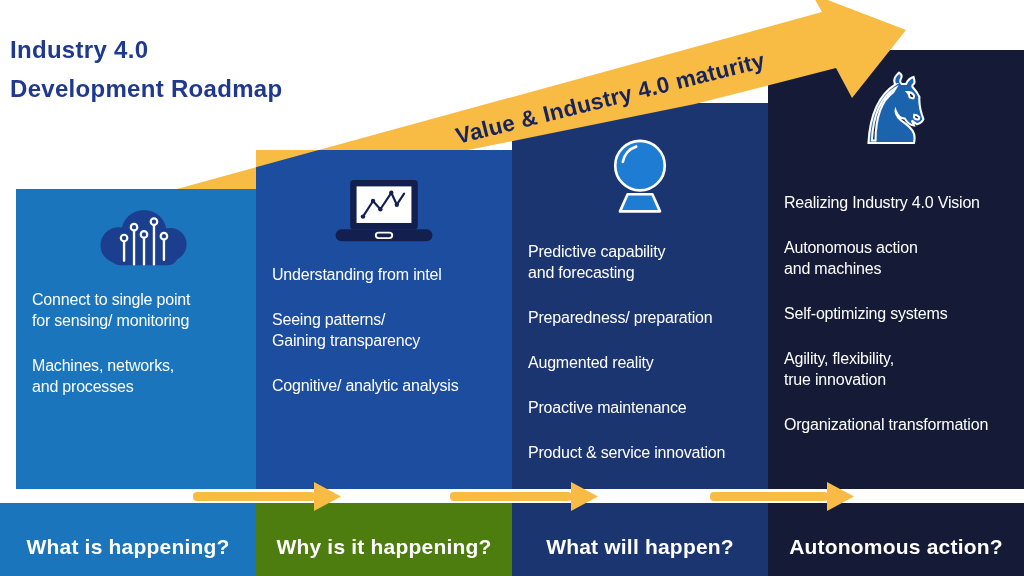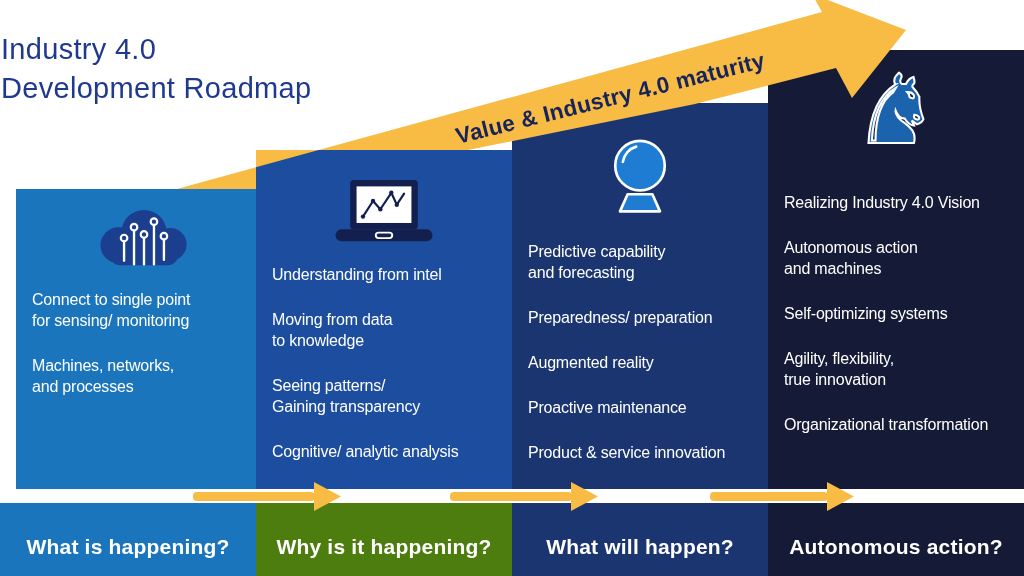--- a/index.html
+++ b/index.html
@@ -1,22 +1,22 @@
 <!DOCTYPE html>
 <html style="--accent_yellow: #F8BB43; --title_blue: #1F3990; --arrow_text: #16245B; --body_text: #FFFFFF; --cloud_navy: #1C3E8F; --laptop_navy: #13204F; --ball_blue: #1E7CD2; --knight_blue: #1C63AE;"><head>
 <meta charset="utf-8">
 <style>
   html,body{margin:0;padding:0;background:#fff;}
   .canvas{
     position:relative;width:1024px;height:576px;overflow:hidden;background:#fff;
     font-family:"Liberation Sans","DejaVu Sans",sans-serif;
   }
   
-  .title{position:absolute;left:1px;top:30px;font-size:29px;line-height:39px;
-    font-weight:normal;color:var(--title_blue);letter-spacing:.3px;}
+  .title{position:absolute;left:10px;top:30px;font-size:24px;line-height:39px;
+    font-weight:bold;color:var(--title_blue);letter-spacing:.3px;}
   
   .col{position:absolute;width:256px;box-sizing:border-box;}
   .col .icon-wrap{display:flex;justify-content:center;align-items:flex-start;}
   .col .items{padding:0 14px 0 16px;}
   .col .item{color:var(--body_text);font-size:16px;line-height:21px;
     letter-spacing:-0.2px;white-space:pre-line;margin:0 0 24px 0;}
   
   .band{position:absolute;top:503px;height:88px;width:256px;
     display:flex;align-items:center;justify-content:center;}
   .band .q{color:#fff;font-size:21px;font-weight:bold;letter-spacing:.2px;}
@@ -81,22 +81,20 @@
           <circle cx="51" cy="32" r="2.4"></circle>
           <circle cx="63" cy="14" r="2.4"></circle>
           <circle cx="69" cy="27" r="2.4"></circle>
         </g>
         <rect x="2" y="54" width="106" height="13" rx="6.5" fill="#13204F"></rect>
         <rect x="46" y="57.5" width="18" height="6" rx="3" fill="none" stroke="#fff" stroke-width="2"></rect>
       </svg>
     </div>
     <div class="items" style="margin-top:20px;">
       <p class="item">Understanding from intel</p>
-      <p class="item">Moving from data
-to knowledge</p>
       <p class="item">Seeing patterns/
 Gaining transparency</p>
       <p class="item">Cognitive/ analytic analysis</p>
     </div>
   </div>
 
   <div class="col" style="left: 512px; top: 103px; height: 386px; padding-top: 36px; background-color: rgb(27, 53, 113);">
     <div class="icon-wrap">
       <svg width="82" height="80" viewBox="0 0 82 84">
         <circle cx="41" cy="28" r="26" stroke="#fff" stroke-width="2.8" fill="#1E7CD2"></circle>

